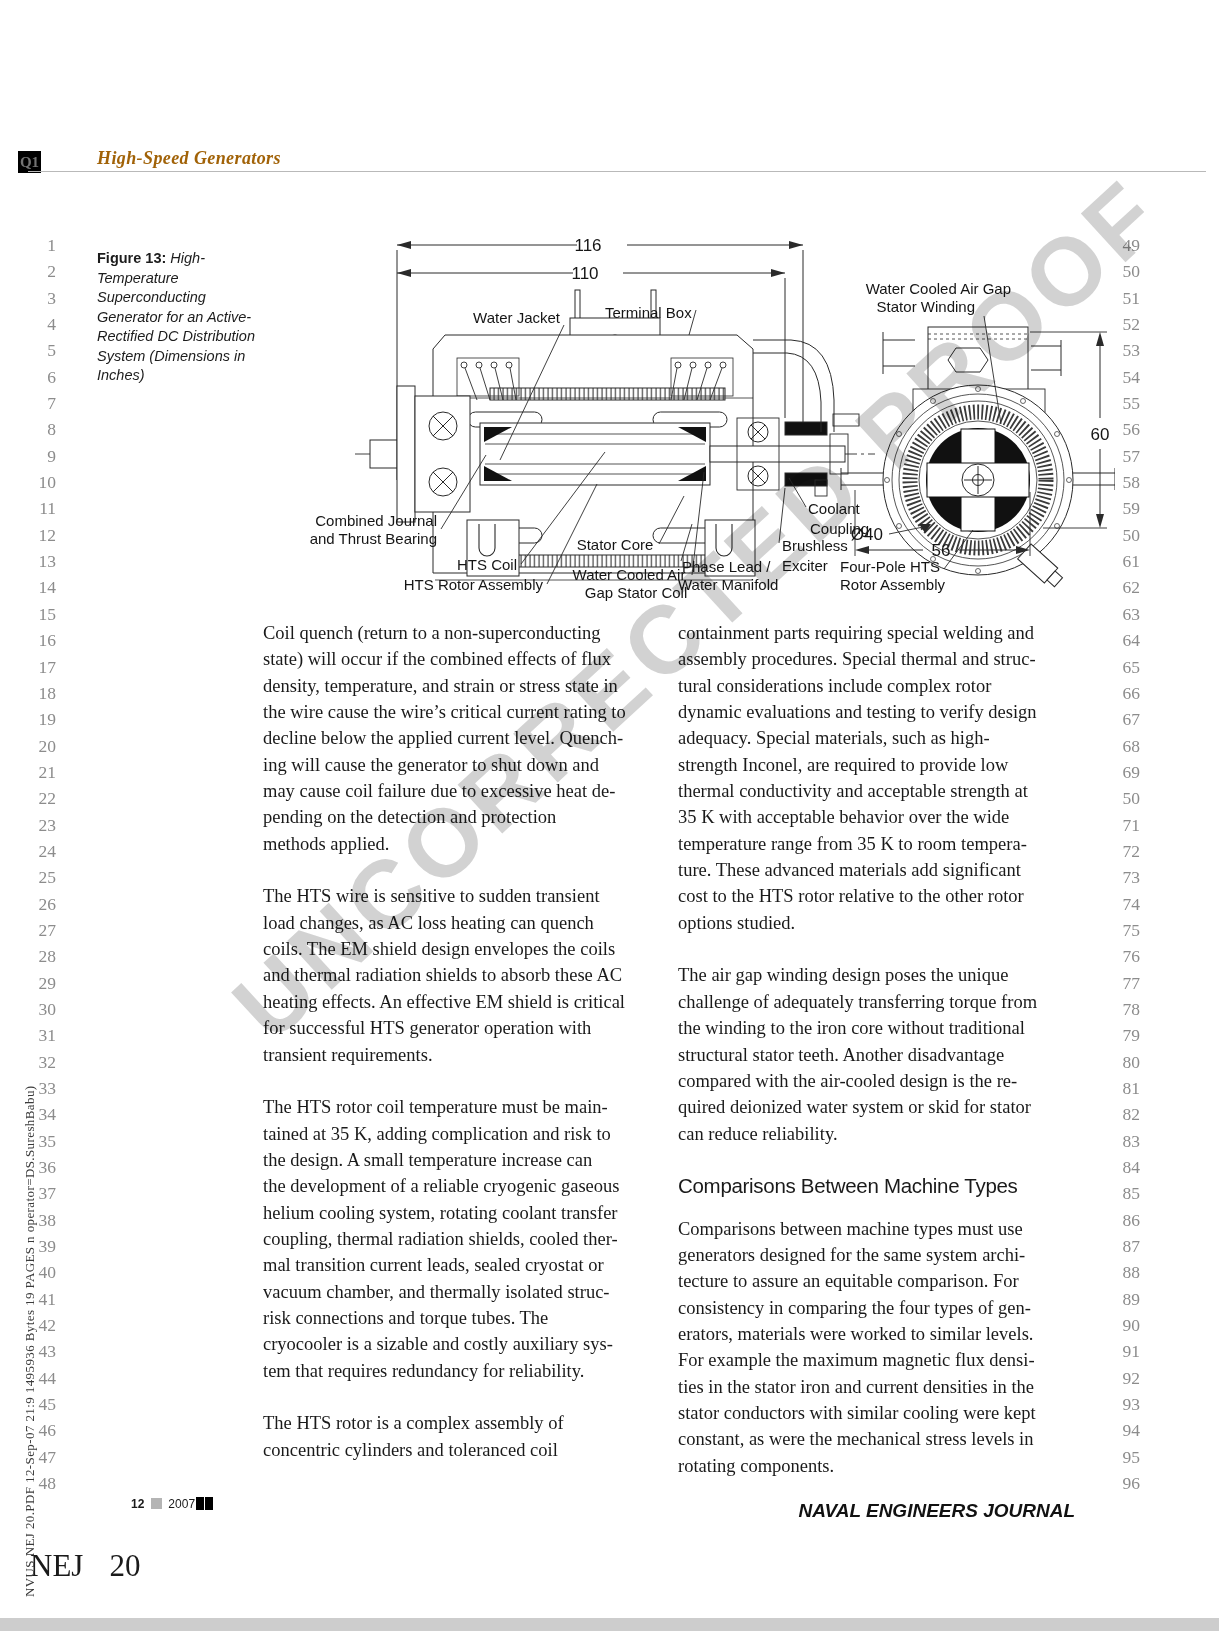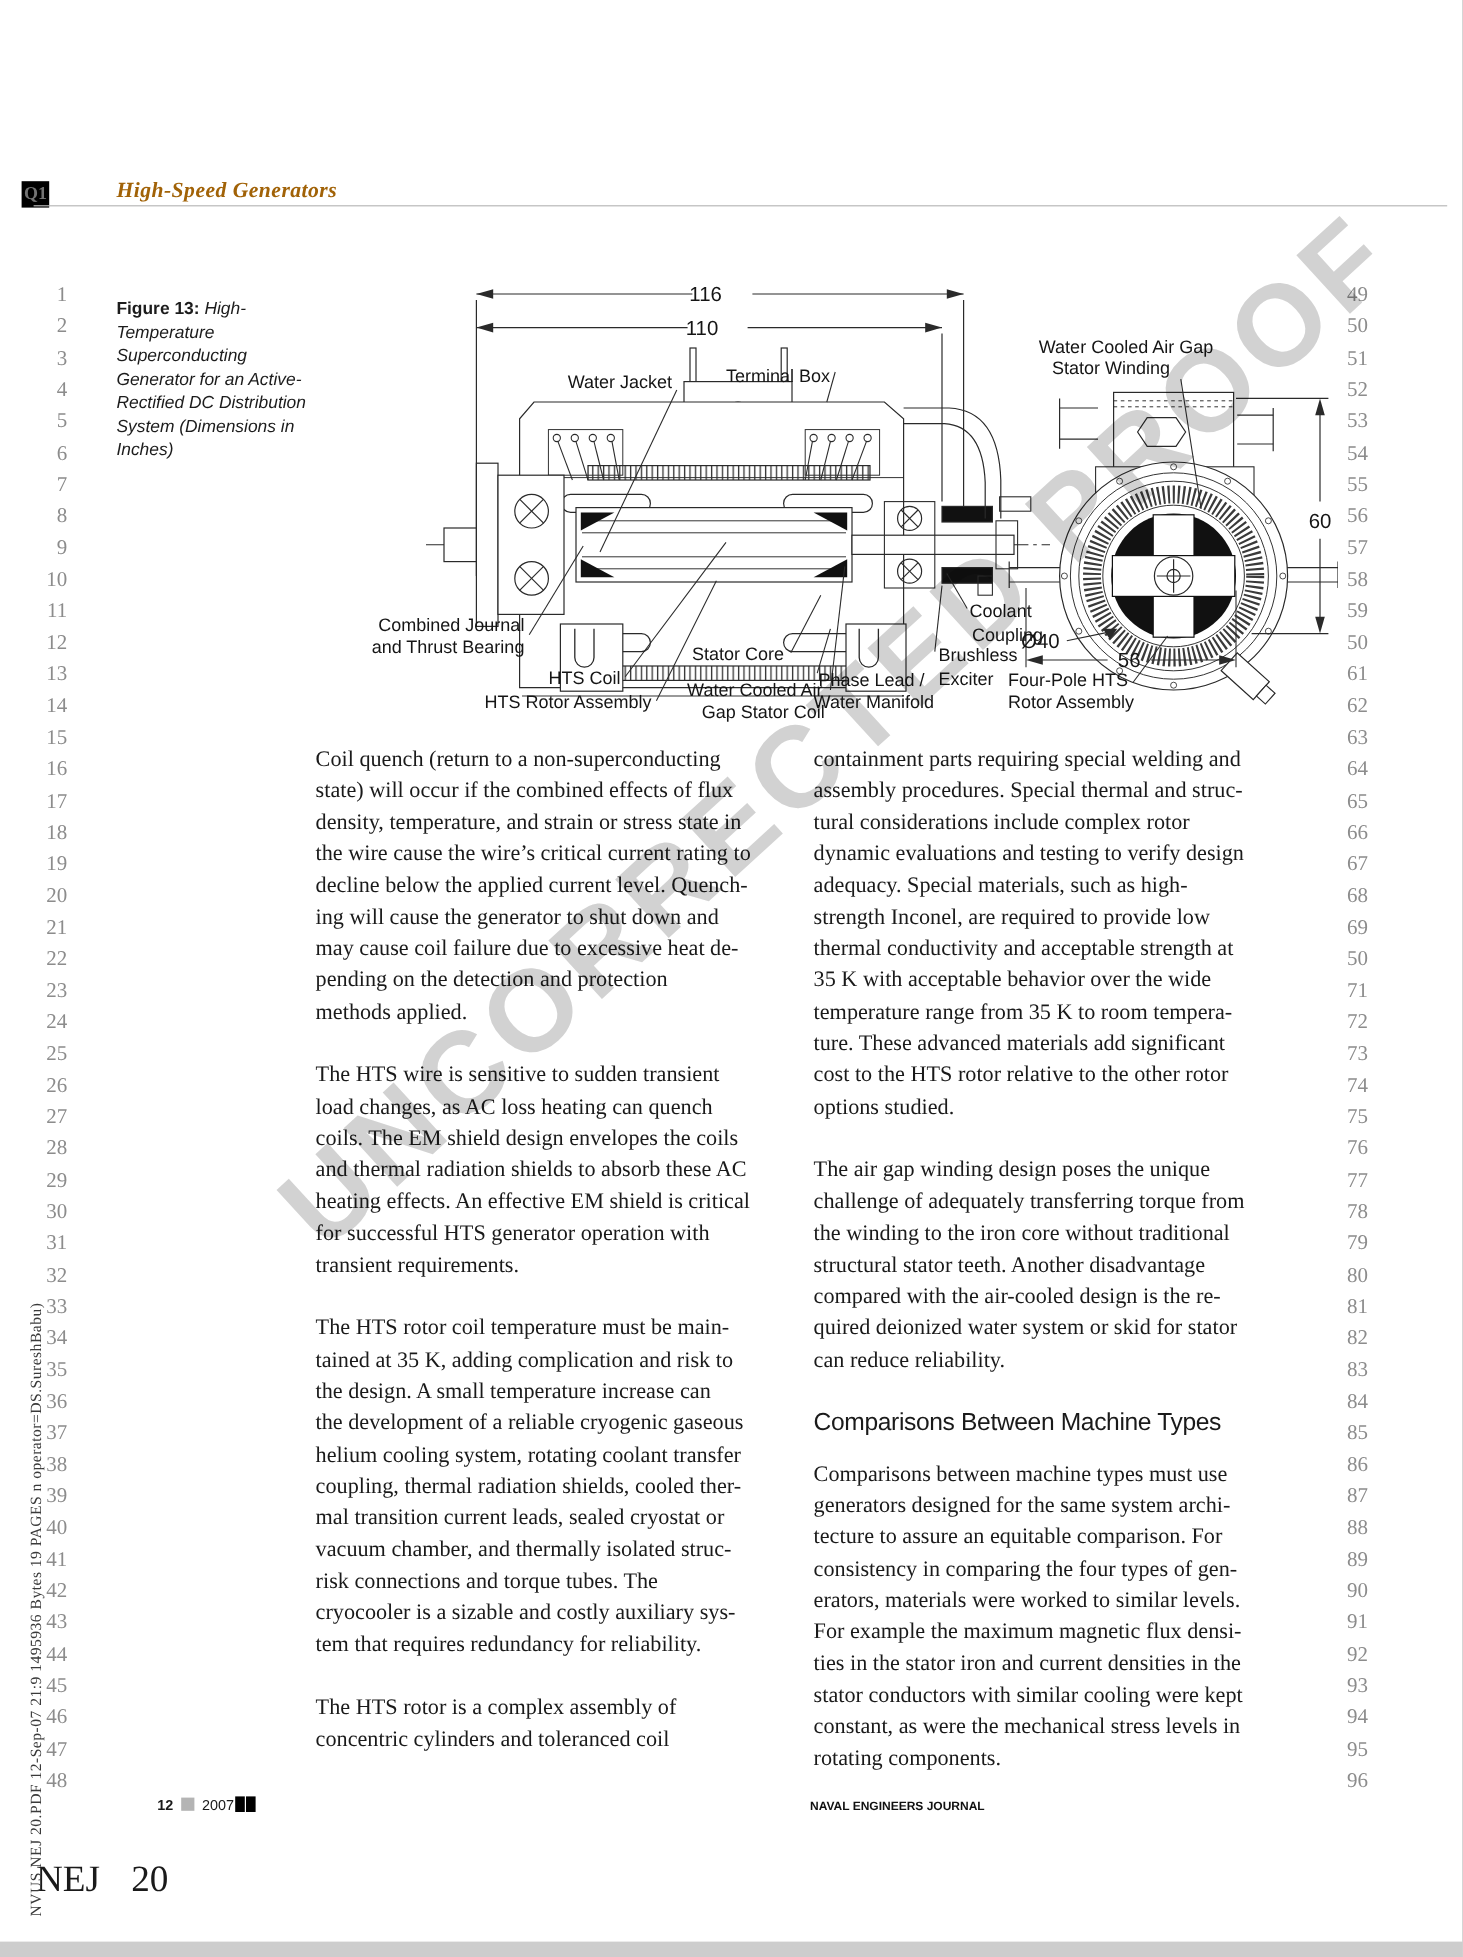--- a/index.html
+++ b/index.html
@@ -36,22 +36,22 @@
   
   .watermark{position:absolute;left:212px;top:980px;transform:rotate(-42.5deg);transform-origin:left top;
              font-family:"Liberation Sans",sans-serif;font-weight:bold;font-size:96px;letter-spacing:6px;
              color:#c7c7c7;opacity:.8;mix-blend-mode:multiply;white-space:nowrap;z-index:6;pointer-events:none;}
   
   .footer-left{position:absolute;left:97px;top:1497px;font-family:"Liberation Sans",sans-serif;font-size:12px;margin-left:34px;}
   .footer-left .pg{font-weight:bold;}
   .sq{display:inline-block;vertical-align:-1px;}
   .sq-gray{width:11px;height:11px;background:#b4b4b4;margin:0 6px 0 7px;}
   .sq-black{width:8px;height:13px;background:#000;margin-left:1px;vertical-align:-2px;}
-  .footer-right{position:absolute;left:675px;top:1500px;width:400px;text-align:left;
-                font-family:"Liberation Sans",sans-serif;font-weight:bold;font-size:10px;color:#111;}
+  .footer-right{position:absolute;left:675px;top:1500px;width:400px;text-align:right;
+                font-family:"Liberation Sans",sans-serif;font-weight:bold;font-style:italic;font-size:19px;color:#111;}
   .corner{position:absolute;left:30px;top:1548px;font-size:31px;font-family:"Liberation Serif",serif;}
   .corner .num{margin-left:26px;}
   .sidebar-rot{position:absolute;left:22px;top:1597px;transform:rotate(-90deg);transform-origin:left top;
                font-family:"Liberation Serif",serif;font-size:13px;color:#3a3a3a;white-space:nowrap;letter-spacing:.4px;}
   .bottomstrip{position:absolute;left:0;top:1618px;width:1219px;height:13px;background:#cdcdcd;}
 </style>
 </head>
 <body>
 
 <div id="page">

